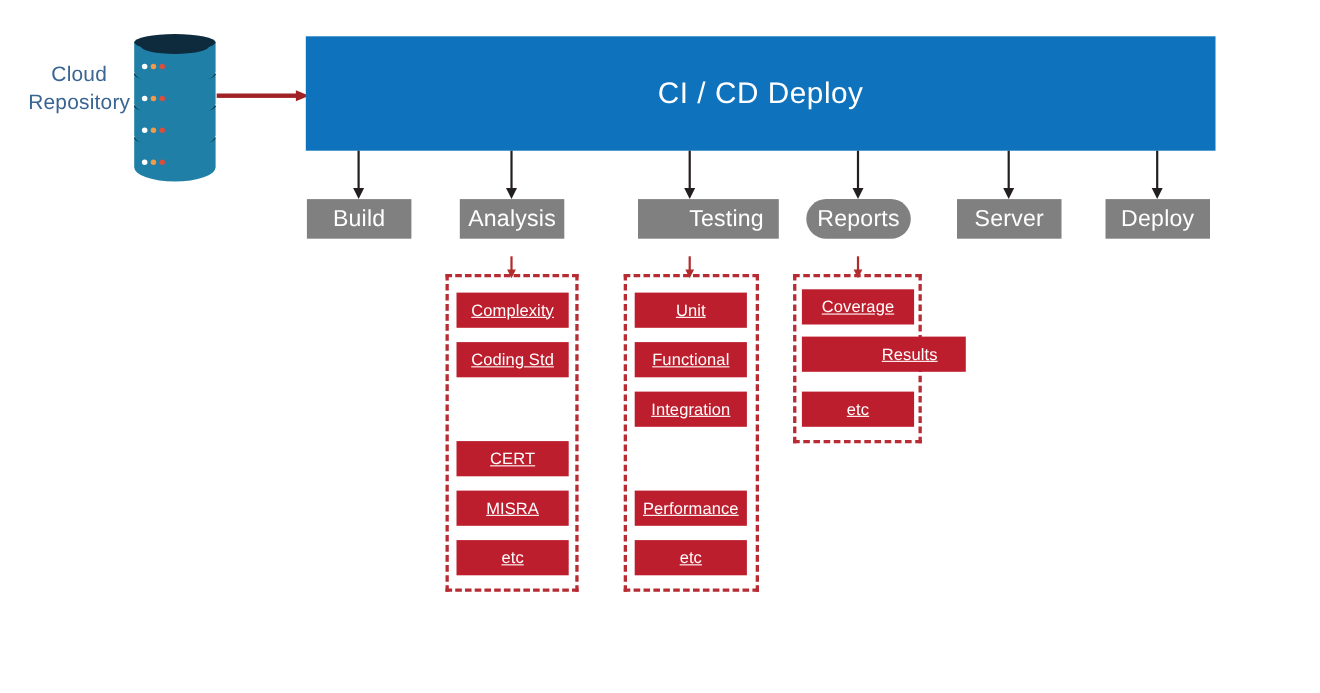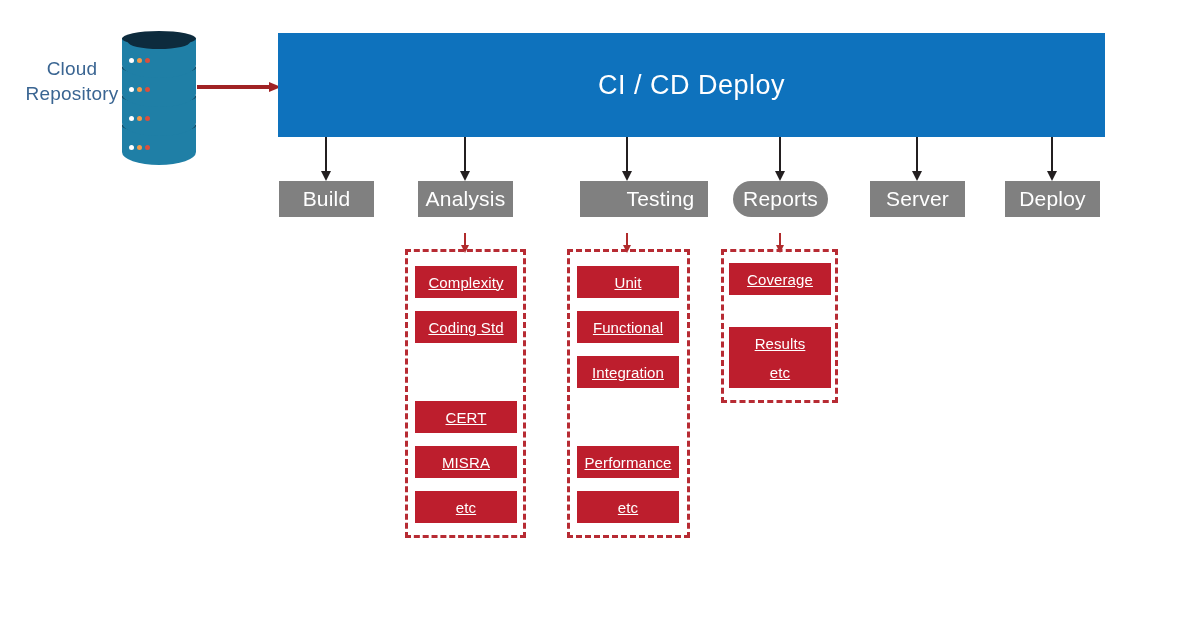--- a/index.html
+++ b/index.html
@@ -366,20 +366,20 @@
     <span class="item-label">Performance</span>
   </div>
   <div class="item-box" style="left:577px; top:491px;">
     <span class="item-label">etc</span>
   </div>
 
   <div class="group-box" style="left:721px; top:249px; width:117px; height:154px;"></div>
   <div class="item-box" style="left:729px; top:263px;">
     <span class="item-label">Coverage</span>
   </div>
-  <div class="item-box" style="left:729px; top:327px;">
+  <div class="item-box" style="left:729px; top:306px;padding-left:47px;">
     <span class="item-label">Results</span>
   </div>
   <div class="item-box" style="left:729px; top:356px;">
     <span class="item-label">etc</span>
   </div>
 
 </div>
 
 </body></html>

